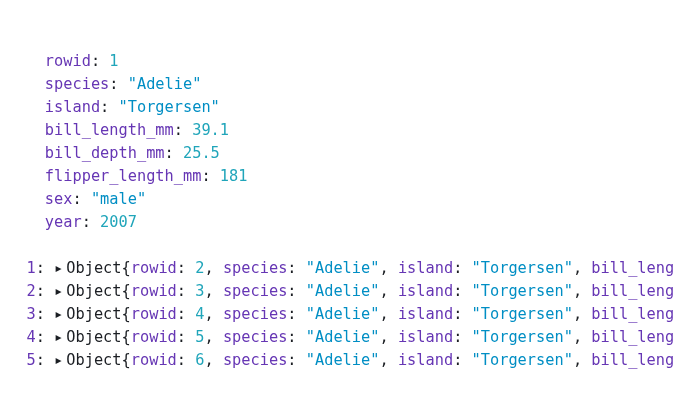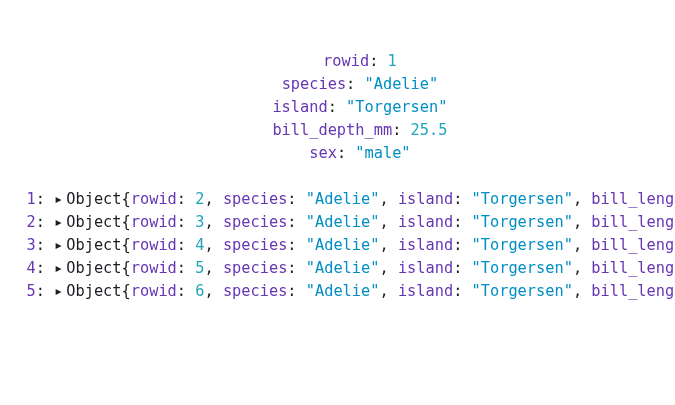--- a/index.html
+++ b/index.html
@@ -12,21 +12,20 @@
     width: 675px;
     height: 405px;
     box-sizing: border-box;
     padding: 4px 0 0 8px;
     overflow: hidden;
     background: var(--c-background, #ffffff);
     color: var(--c-normal, #1b1e23);
     font-family: "DejaVu Sans Mono", "Liberation Mono", monospace;
     font-size: 15.3px;
     line-height: 23px;
-    text-align: center;
   }
   .line {
     white-space: pre;
     height: 23px;
     overflow: hidden;
   }
   .lvl1 { padding-left: 2ch; }
   .lvl2 { padding-left: 4ch; }
   .key   { color: var(--c-key, #6636b4); }
   .num   { color: var(--c-number, #20a5ba); }
@@ -49,22 +48,25 @@
   </div>
 
   <div class="line lvl1">
     
   </div>
 
   <div id="expanded-props">
       <div class="line lvl2"><span class="key">rowid</span><span class="plain">: </span><span class="num">1</span></div>
       <div class="line lvl2"><span class="key">species</span><span class="plain">: </span><span class="str">"Adelie"</span></div>
       <div class="line lvl2"><span class="key">island</span><span class="plain">: </span><span class="str">"Torgersen"</span></div>
+      <div class="line lvl2"><span class="key">bill_length_mm</span><span class="plain">: </span><span class="num">39.1</span></div>
       <div class="line lvl2"><span class="key">bill_depth_mm</span><span class="plain">: </span><span class="num">25.5</span></div>
+      <div class="line lvl2"><span class="key">flipper_length_mm</span><span class="plain">: </span><span class="num">181</span></div>
       <div class="line lvl2"><span class="key">sex</span><span class="plain">: </span><span class="str">"male"</span></div>
+      <div class="line lvl2"><span class="key">year</span><span class="plain">: </span><span class="num">2007</span></div>
     </div>
 
   <div class="line lvl1">
     
   </div>
 
   <div id="collapsed-rows">
       <div class="line lvl1"><span class="key">1</span><span class="plain">: </span><span class="caret">▸</span><span class="plain">Object</span><span class="plain">{</span><span class="key">rowid</span><span class="plain">: </span><span class="num">2</span><span class="plain">, </span><span class="key">species</span><span class="plain">: </span><span class="str">"Adelie"</span><span class="plain">, </span><span class="key">island</span><span class="plain">: </span><span class="str">"Torgersen"</span><span class="plain">, </span><span class="key">bill_length_mm</span></div>
       <div class="line lvl1"><span class="key">2</span><span class="plain">: </span><span class="caret">▸</span><span class="plain">Object</span><span class="plain">{</span><span class="key">rowid</span><span class="plain">: </span><span class="num">3</span><span class="plain">, </span><span class="key">species</span><span class="plain">: </span><span class="str">"Adelie"</span><span class="plain">, </span><span class="key">island</span><span class="plain">: </span><span class="str">"Torgersen"</span><span class="plain">, </span><span class="key">bill_length_mm</span></div>
       <div class="line lvl1"><span class="key">3</span><span class="plain">: </span><span class="caret">▸</span><span class="plain">Object</span><span class="plain">{</span><span class="key">rowid</span><span class="plain">: </span><span class="num">4</span><span class="plain">, </span><span class="key">species</span><span class="plain">: </span><span class="str">"Adelie"</span><span class="plain">, </span><span class="key">island</span><span class="plain">: </span><span class="str">"Torgersen"</span><span class="plain">, </span><span class="key">bill_length_mm</span></div>

